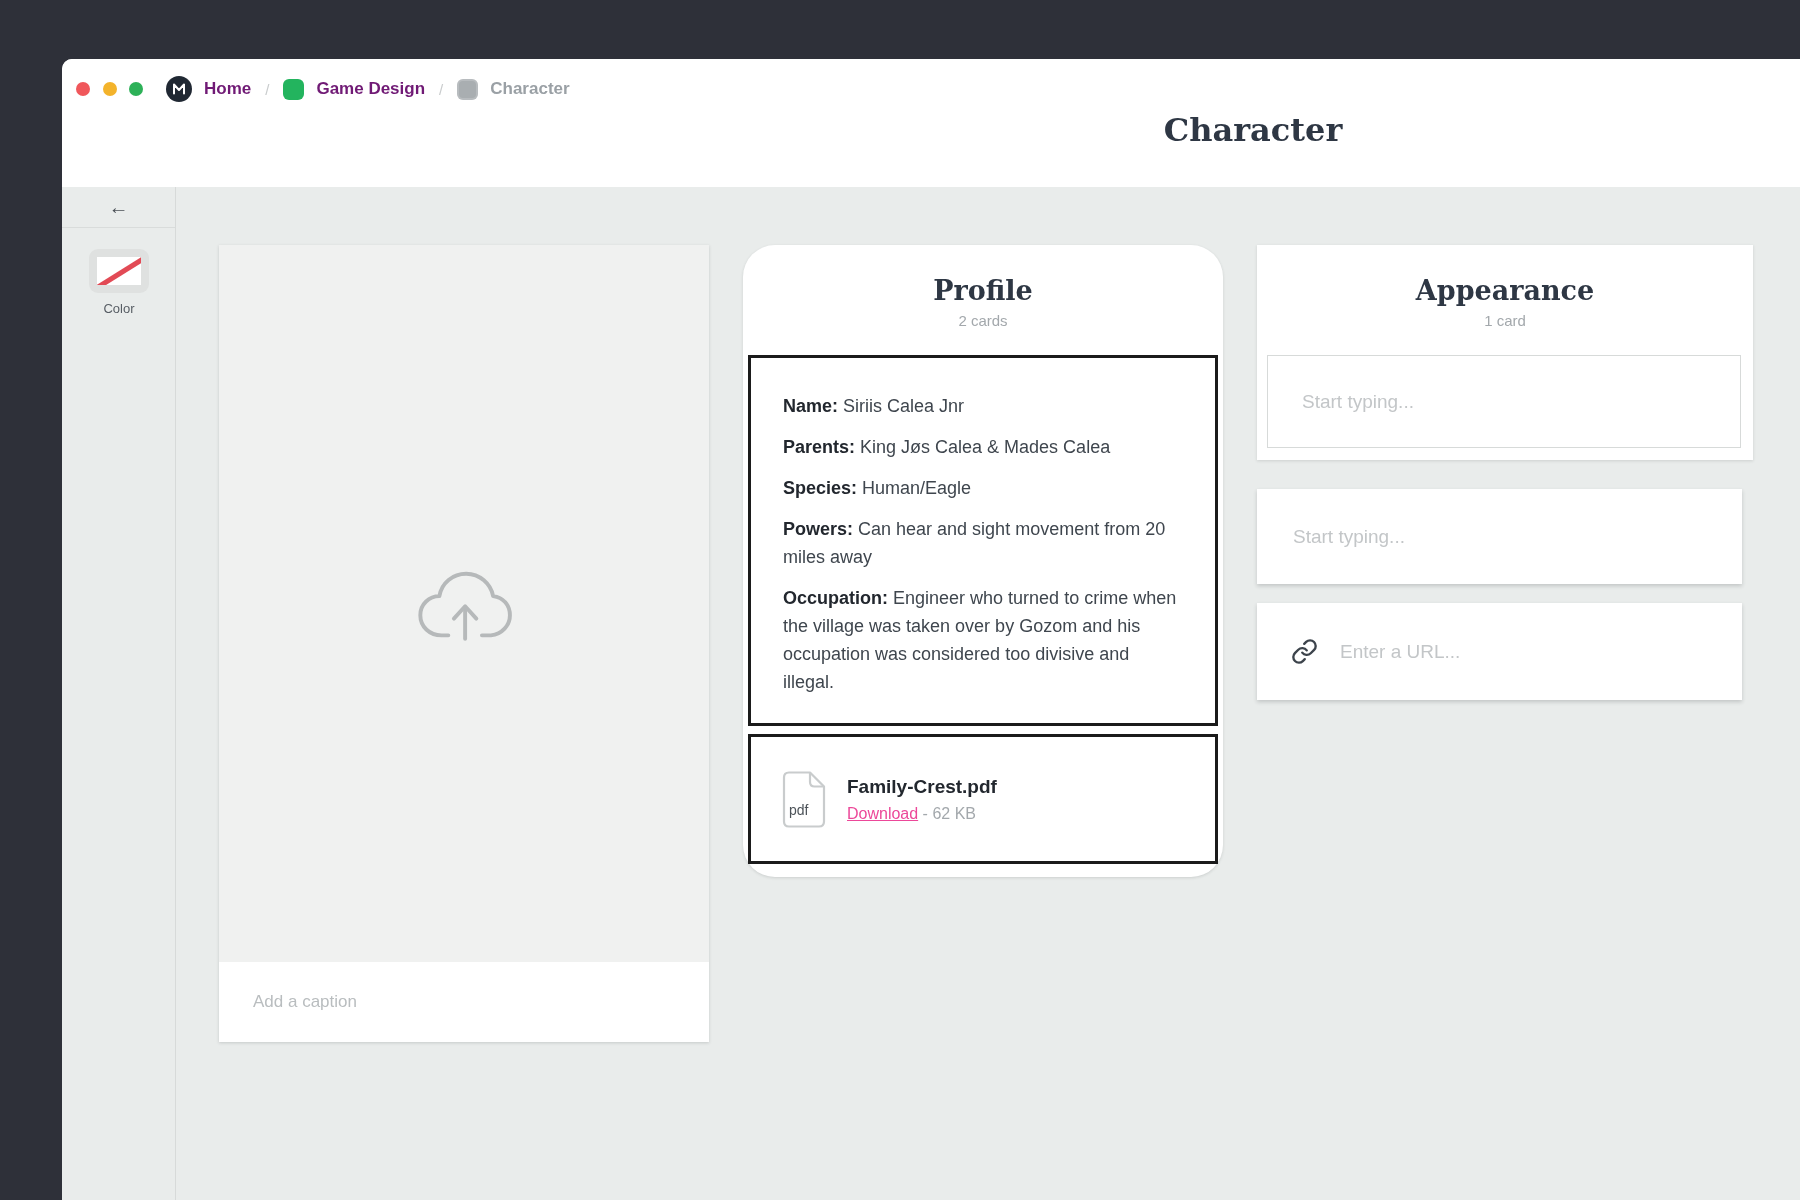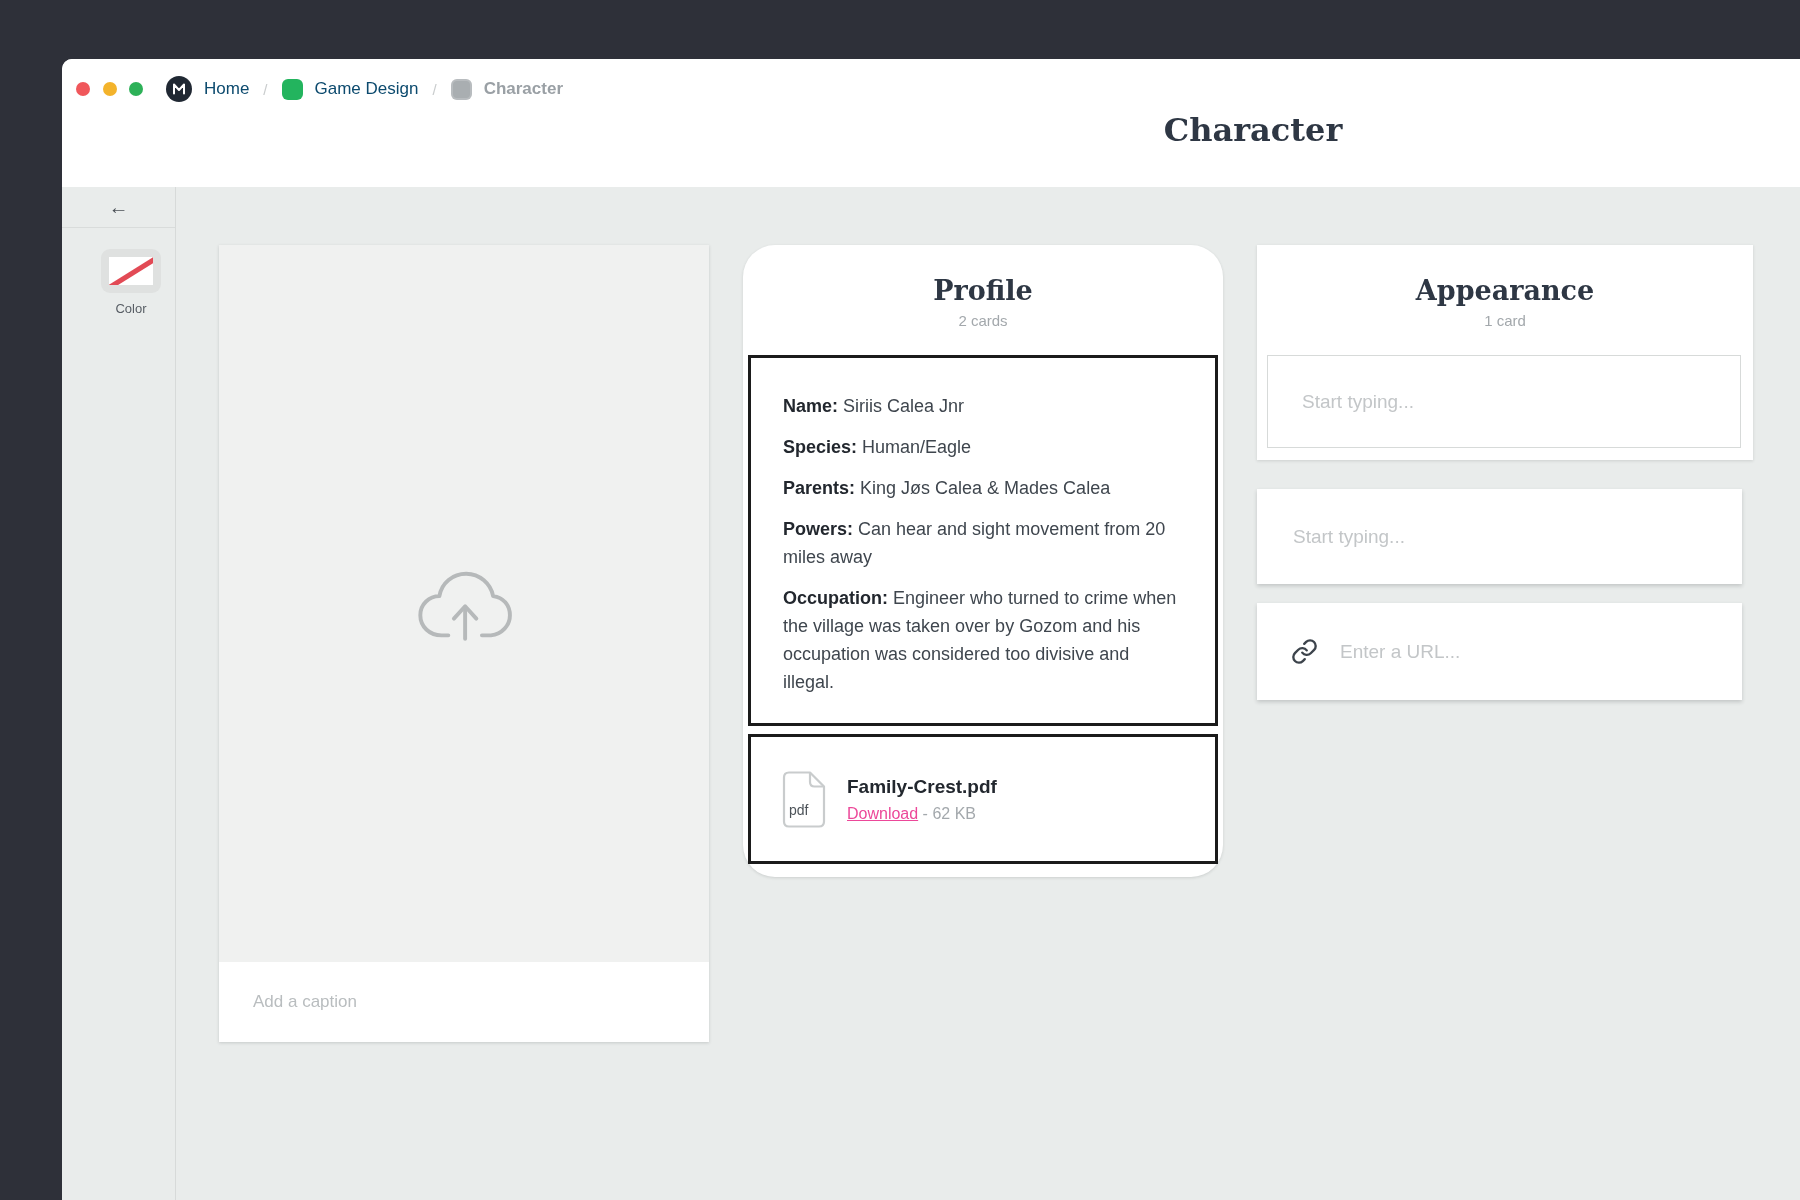--- a/index.html
+++ b/index.html
@@ -13,42 +13,42 @@
 
   
   .header { position:absolute; left:0; top:0; width:100%; height:128px; background:#ffffff; }
   .traffic { position:absolute; top:23px; width:14px; height:14px; border-radius:50%; }
   .t-close { left:14px;  background:#f0575b; }
   .t-min   { left:41px;  background:#f3b32b; }
   .t-zoom  { left:67px;  background:#2db158; }
 
   .breadcrumb { position:absolute; left:104px; top:17px; height:26px; display:flex; align-items:center; }
   .crumb { display:flex; align-items:center; cursor:default; }
-  .crumb-label { font-size:17px; font-weight:normal; color:#0c4a6e; margin-left:12px; white-space:nowrap; }
+  .crumb-label { font-size:17px; font-weight:bold; color:#701a75; margin-left:12px; white-space:nowrap; }
   .crumb-sep { font-size:15px; color:#c9cccd; margin:0 14px; }
   .logo-circle { width:26px; height:26px; }
   .board-sq { width:21px; height:21px; border-radius:6px; }
   .sq-green { background:#23b45e; }
   .sq-gray  { background:#a9aeb1; box-shadow:inset 0 0 0 2px rgba(255,255,255,0.18); }
   .crumb-current .crumb-label { color:#9aa0a5; font-weight:bold; }
 
   .board-title {
     position:absolute; left:1191px; top:52px; transform:translateX(-50%);
     font-family:"DejaVu Serif", serif; font-weight:bold; font-size:32px; color:#2e3744;
     white-space:nowrap;
   }
 
   
   .sidebar {
     position:absolute; left:0; top:128px; width:114px; bottom:0;
     background:#e9eceb; border-right:1px solid #d7dad9;
   }
   .sb-back { height:41px; display:flex; align-items:center; justify-content:center;
     border-bottom:1px solid #d9dcdb; font-size:20px; color:#4a5056; cursor:pointer; }
-  .color-tool { position:absolute; left:0; top:62px; width:114px; text-align:center; cursor:pointer;margin-left:12px; }
+  .color-tool { position:absolute; left:0; top:62px; width:114px; text-align:center; cursor:pointer; }
   .color-btn { margin:0 auto; width:60px; height:44px; background:#dfe1e0; border-radius:9px;
     display:flex; align-items:center; justify-content:center; }
   .color-swatch { width:44px; height:28px; background:#ffffff; position:relative; overflow:hidden; }
   .color-swatch::after { content:""; position:absolute; left:-6px; top:12px; width:64px; height:5px;
     background:#e24a55; transform:rotate(-32deg); }
   .color-label { margin-top:8px; font-size:13px; color:#575d64; }
 
   
   .canvas { position:absolute; left:115px; top:128px; right:0; bottom:0; background:#e9eceb; }
   
@@ -163,24 +163,24 @@
 
   <div class="abs column col-profile">
     <div class="col-title">Profile</div>
     <div class="col-sub">2 cards</div>
 
     <div class="note-card profile-note">
       <p>
         <strong>Name:</strong><span>Siriis Calea Jnr</span>
       </p>
       <p>
+        <strong>Parents:</strong><span>King Jøs Calea &amp; Mades Calea</span>
+      </p>
+      <p>
         <strong>Species:</strong><span>Human/Eagle</span>
-      </p>
-      <p>
-        <strong>Parents:</strong><span>King Jøs Calea &amp; Mades Calea</span>
       </p>
       <p>
         <strong>Powers:</strong><span>Can hear and sight movement from 20 miles away</span>
       </p>
       <p>
         <strong>Occupation:</strong><span>Engineer who turned to crime when the village was taken over by Gozom and his occupation was considered too divisive and illegal.</span>
       </p>
     </div>
 
     <div class="note-card file-card">

